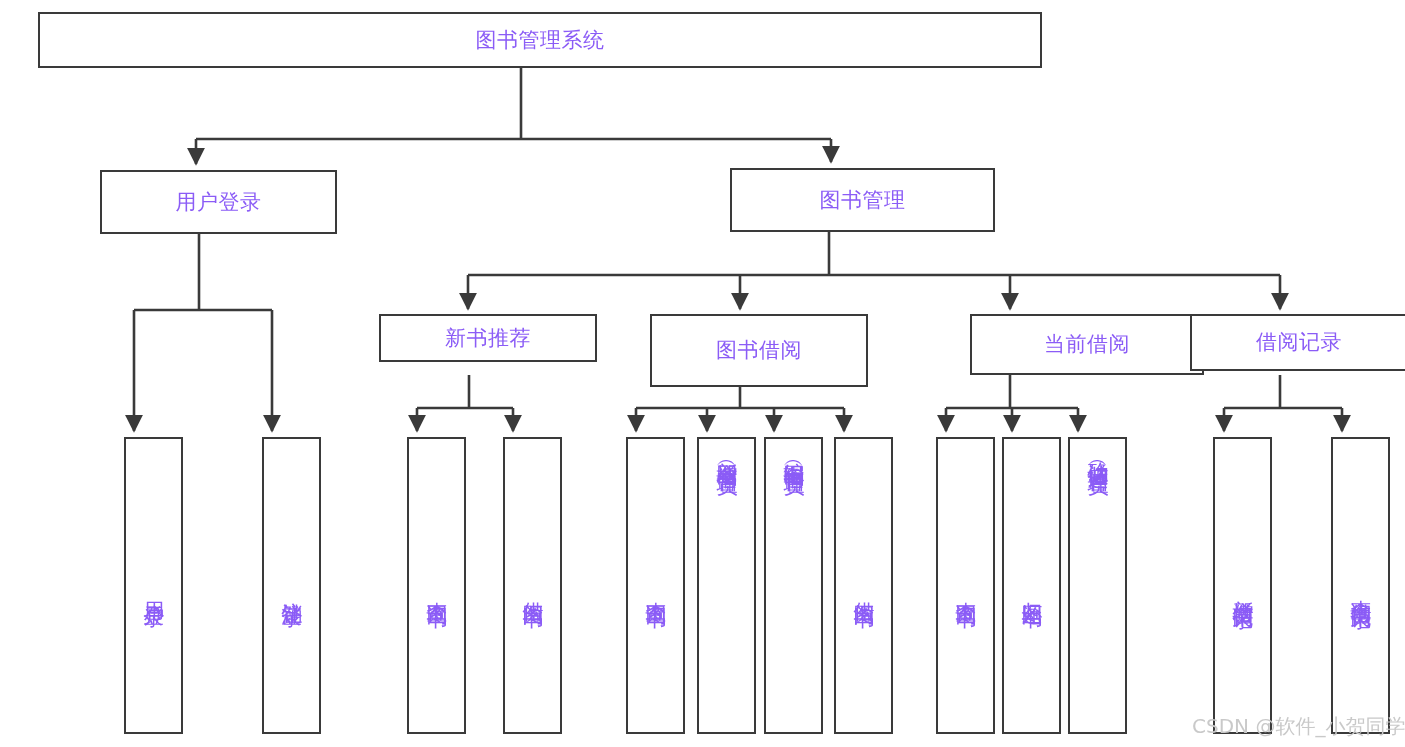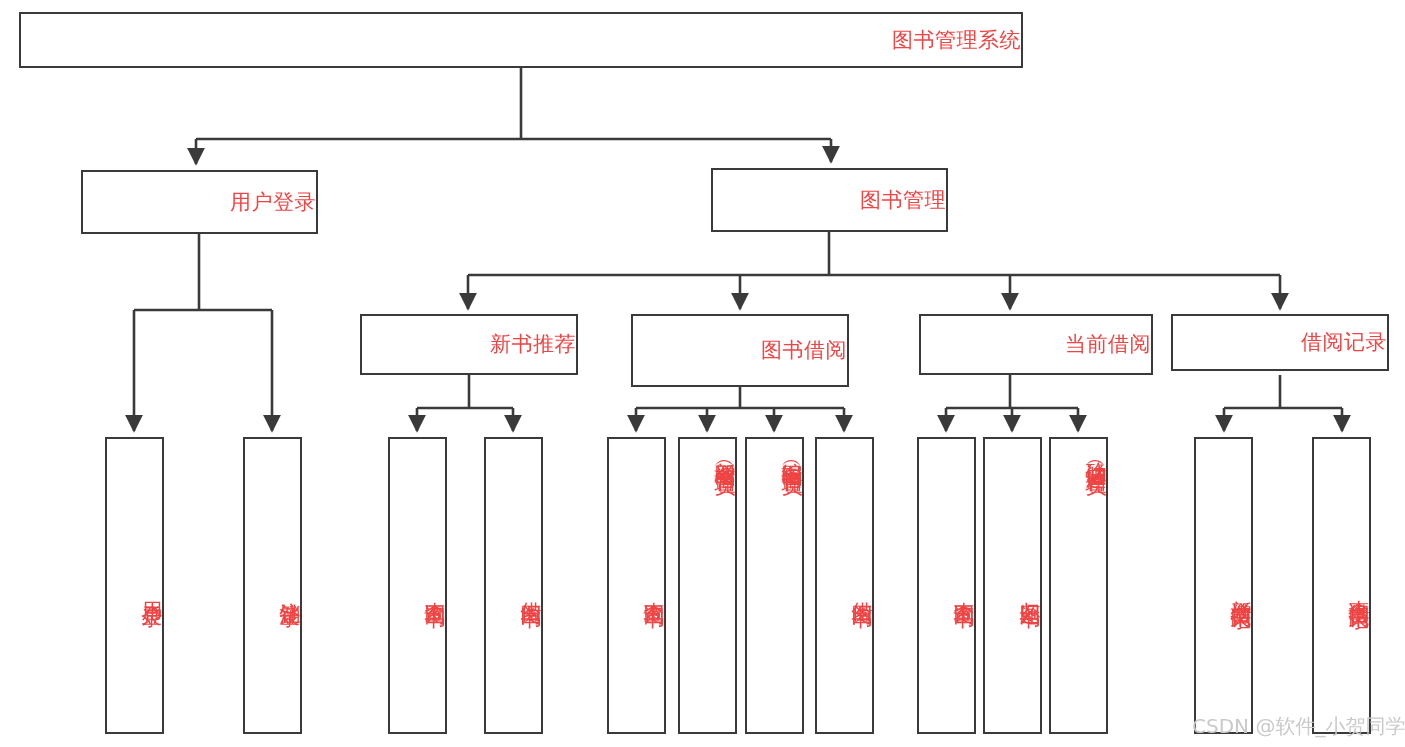--- a/index.html
+++ b/index.html
@@ -28,22 +28,23 @@
     height: 747px;
     pointer-events: none;
   }
   .node {
     position: absolute;
     box-sizing: border-box;
     background: #ffffff;
     border: 2px solid #3a3a3a;
     display: flex;
     align-items: center;
-    justify-content: flex-end;
-    color: #ef4444;
+    justify-content: center;
+    color: #8b5cf6;
+    margin-left: 19px;
   }
   .node .label {
     display: block;
     text-align: center;
     line-height: 1.28;
     white-space: nowrap;
   }
   .node.horiz .label {
     font-size: 21px;
     letter-spacing: 0.5px;
@@ -130,31 +131,31 @@
     </g>
   </svg>
 
   <div class="node horiz" style="left:19px; top:12px; width:1004px; height:56px;">
     <span class="label">图书管理系统</span>
   </div>
 
   <div class="node horiz" style="left:81px; top:170px; width:237px; height:64px;">
     <span class="label">用户登录</span>
   </div>
-  <div class="node horiz" style="left:711px; top:168px; width:237px; height:64px;">
+  <div class="node horiz" style="left:711px; top:168px; width:265px; height:64px;">
     <span class="label">图书管理</span>
   </div>
 
-  <div class="node horiz" style="left:360px; top:314px; width:218px; height:61px;">
+  <div class="node horiz" style="left:360px; top:314px; width:218px; height:48px;">
     <span class="label">新书推荐</span>
   </div>
   <div class="node horiz" style="left:631px; top:314px; width:218px; height:73px;">
     <span class="label">图书借阅</span>
   </div>
-  <div class="node horiz" style="left:919px; top:314px; width:234px; height:61px;">
+  <div class="node horiz" style="left:951px; top:314px; width:234px; height:61px;">
     <span class="label">当前借阅</span>
   </div>
   <div class="node horiz" style="left:1171px; top:314px; width:218px; height:57px;">
     <span class="label">借阅记录</span>
   </div>
 
   <div class="node vert mid-text" style="left:105px; top:437px; width:59px; height:297px;">
     <span class="label">用户登录</span>
   </div>
   <div class="node vert mid-text" style="left:243px; top:437px; width:59px; height:297px;">

